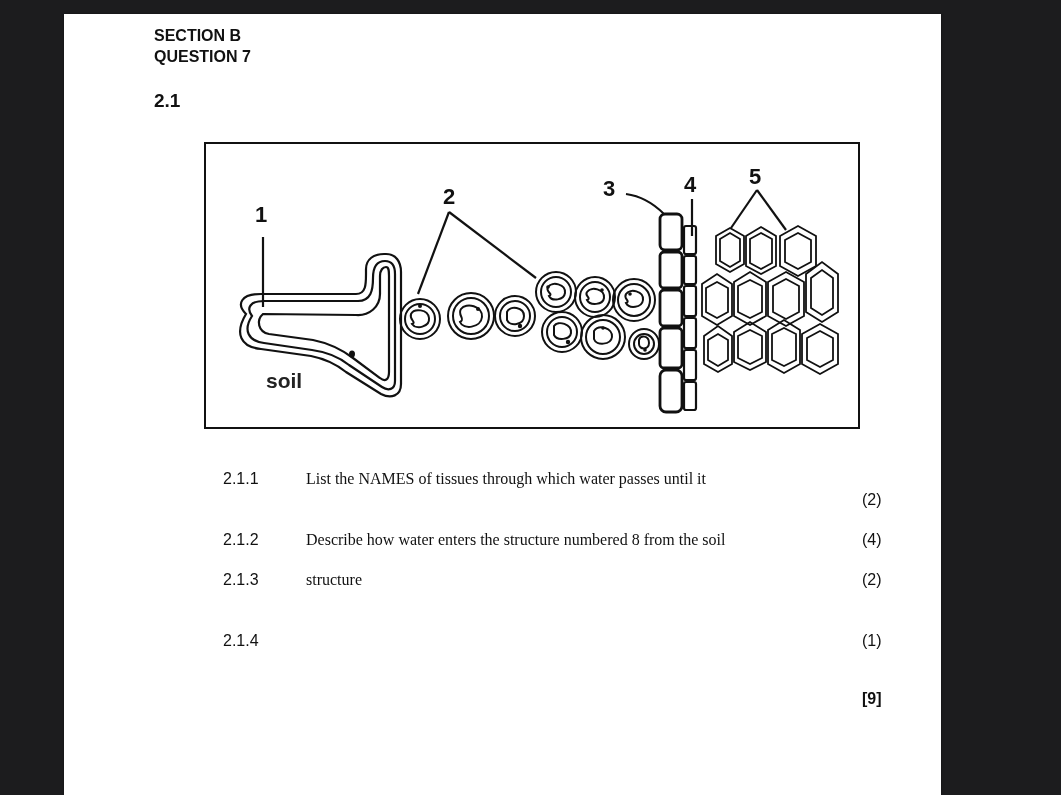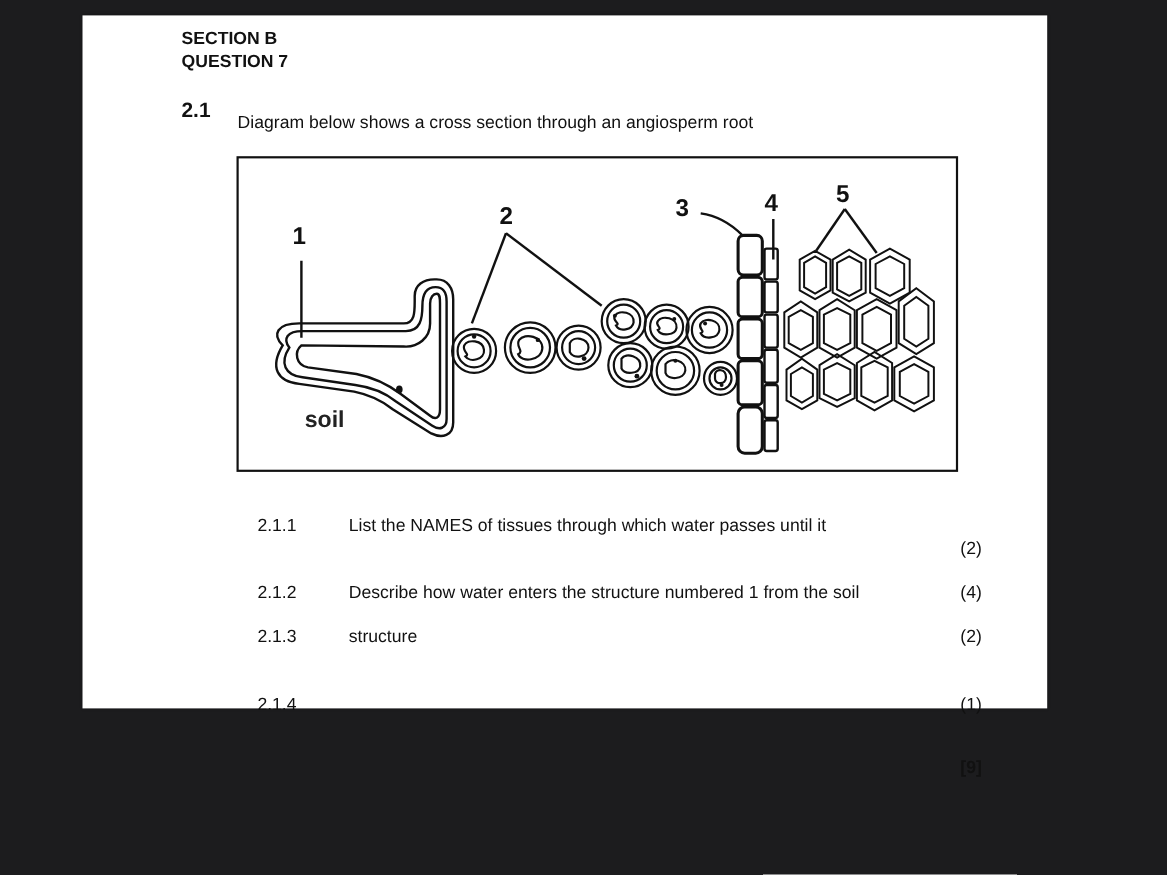--- a/index.html
+++ b/index.html
@@ -4,50 +4,49 @@
 <style>
   html, body { margin:0; padding:0; }
   body {
     width:1061px; height:795px; overflow:hidden;
     background:#1c1c1e;
     position:relative;
     font-family:"Liberation Sans", sans-serif;
     color:#111;
   }
   .page {
-    position:absolute; left:75px; top:14px; width:877px; height:630px;
+    position:absolute; left:64px; top:14px; width:877px; height:781px;
     background:#ffffff;
     box-shadow:0 0 3px rgba(0,0,0,0.4);
   }
   .h-title { position:absolute; left:90px; font-weight:bold; font-size:16px; line-height:20px; }
   .sec { top:12px; }
   .qn { top:33px; }
   .qnum { position:absolute; left:90px; top:76px; font-size:19px;font-weight:bold; }
   .intro { position:absolute; left:141px; top:89px; font-size:16px; }
   .figure {
     position:absolute; left:140px; top:128px; width:656px; height:287px;
     border:2.5px solid #111; box-sizing:border-box; background:#fff;
   }
   .figure svg { position:absolute; left:0; top:0; }
   .q-row { position:absolute; left:0; width:877px; font-size:16px; line-height:21px; }
   .q-num { position:absolute; left:159px; }
-  .q-text { position:absolute; left:242px; width:520px; }
+  .q-text { position:absolute; left:242px; width:520px;font-family:Liberation Serif, serif; }
   .q-marks { position:absolute; left:798px; }
   .total { position:absolute; left:798px; top:676px; font-weight:bold; font-size:16px; }
   .lbl { font-family:"Liberation Sans", sans-serif; font-weight:bold; font-size:22px; fill:#111; }
   .soil { font-family:"Liberation Sans", sans-serif; font-weight:bold; font-size:21px; fill:#222; }
 </style>
 </head>
 <body>
 
 <div class="page">
   <div class="h-title sec">SECTION B</div>
   <div class="h-title qn">QUESTION 7</div>
   <div class="qnum">2.1</div>
-  <div class="intro">Diagram below shows a cross section through an angiosperm root</div>
 
   <div class="figure">
     <svg width="652" height="283" viewBox="0 0 652 283" xmlns="http://www.w3.org/2000/svg">
       <g fill="none" stroke="#111" stroke-width="2.2">
 
         <path d="M40,170 C30,160 35,150 55,150 L150,150 C160,150 160,140 160,130 L160,125 C160,115 168,110 178,110 L180,110 C190,110 195,118 195,128 L195,240 C195,252 185,255 175,250 L140,228 C130,220 120,215 105,212 L55,205 C35,203 28,190 40,170 Z"></path>
         <path d="M46,172 C40,164 44,157 58,157 L152,157 C165,157 167,146 167,134 C167,122 172,117 179,117 C186,117 189,122 189,130 L189,237 C189,246 182,247 176,243 L143,221 C133,213 121,208 106,206 L58,199 C42,197 37,186 46,172 Z"></path>
         <path d="M57,170 L150,171 C163,172 174,163 174,150 L174,132 C174,126 177,123 180,123 C183,123 183,127 183,132 L183,228 C183,236 179,238 174,234 L147,214 C135,205 122,199 107,196 L63,190 C52,188 50,176 57,170 Z"></path>
       </g>
       <ellipse cx="146" cy="210" rx="3" ry="3.5" fill="#111"></ellipse>
@@ -159,21 +158,21 @@
     <span class="q-num">2.1.1</span>
     <div class="q-text">
       <div>List the NAMES of tissues through which water passes until it</div>
     </div>
     <span class="q-marks" style="top:21px;">(2)</span>
   </div>
 
   <div class="q-row" style="top:515px;">
     <span class="q-num">2.1.2</span>
     <div class="q-text">
-      <div>Describe how water enters the structure numbered 1 from the soil</div>
+      <div>Describe how water enters the structure numbered 8 from the soil</div>
     </div>
     <span class="q-marks">(4)</span>
   </div>
 
   <div class="q-row" style="top:555px;">
     <span class="q-num">2.1.3</span>
     <div class="q-text">
       <div>structure</div>
     </div>
     <span class="q-marks">(2)</span>

